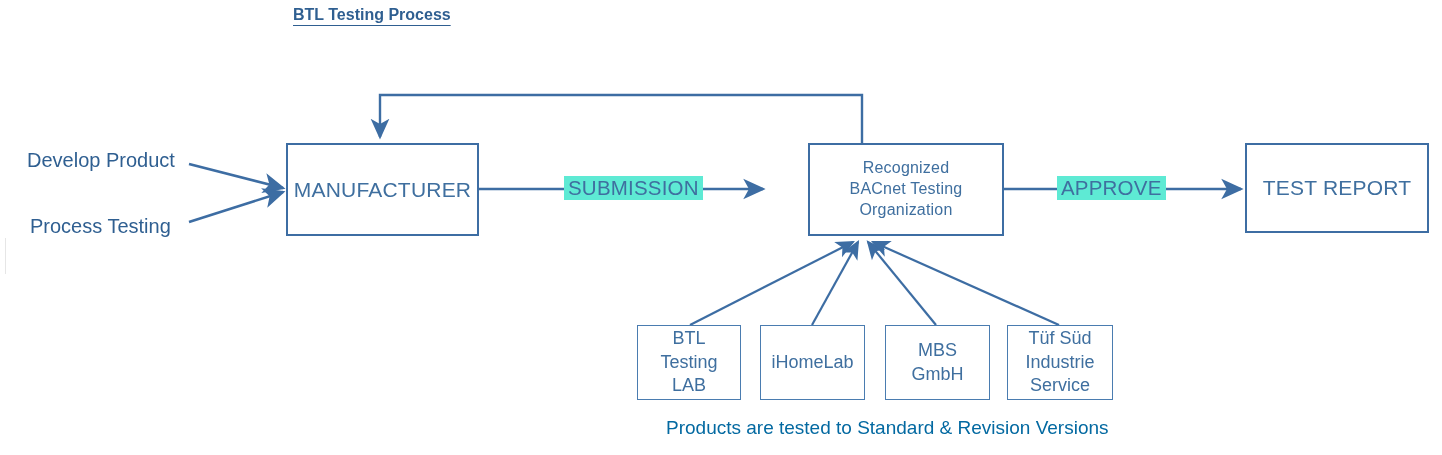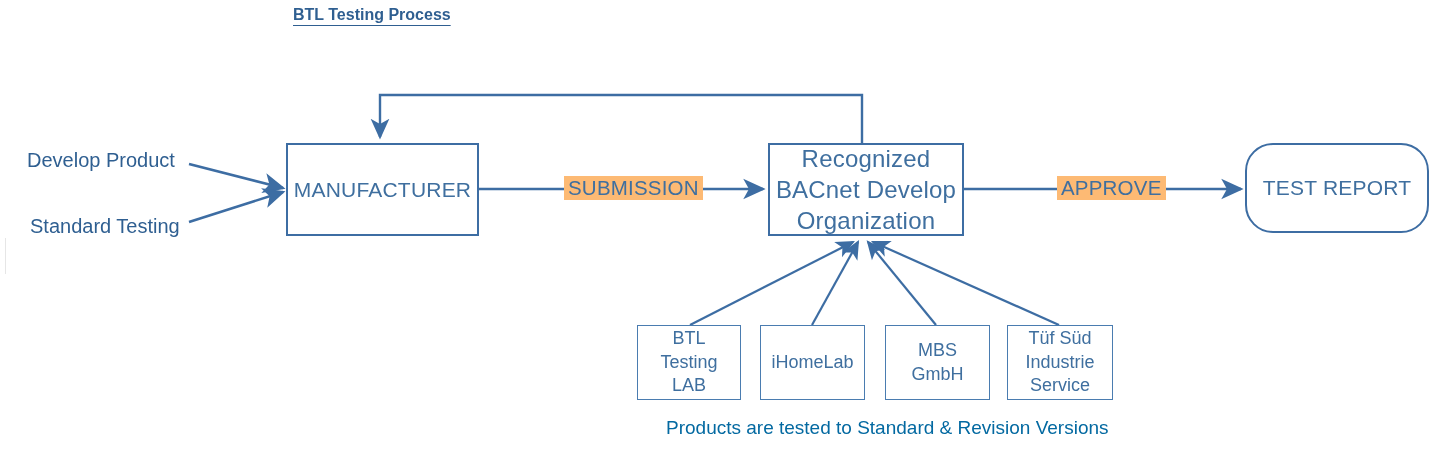--- a/index.html
+++ b/index.html
@@ -33,32 +33,33 @@
     color: #3f6f9f;
     background: #ffffff;
   }
   .node.major {
     border: 2.5px solid #3d6da3;
     font-size: 21px;
     letter-spacing: 0.2px;
   }
   .node.major.multiline {
     line-height: 1.30;
-    font-size: 24px;
+    font-size: 16px;
+    margin-left: 40px;
   }
   .node.lab {
     border: 1.5px solid #4a7cb0;
     font-size: 18px;
     line-height: 1.32;
   }
   .edge-label {
     position: absolute;
     color: #3f6f9f;
     font-size: 20.5px;
-    background: #fdba74;
+    background: #5eead4;
     padding: 0 4px;
     white-space: nowrap;
     letter-spacing: 0.2px;
   }
   .side-label {
     position: absolute;
     color: #2f5f91;
     font-size: 20px;
     white-space: nowrap;
   }
@@ -133,35 +134,35 @@
     </g>
     <g>
       <path d="M936,325 L868,242" fill="none" stroke="#3d6da3" stroke-width="2.2" marker-end="url(#arrow)"></path>
     </g>
     <g>
       <path d="M1059,325 L873,242" fill="none" stroke="#3d6da3" stroke-width="2.2" marker-end="url(#arrow)"></path>
     </g>
   </svg>
 
   <div class="side-label" style="left:27px; top:149px;">Develop Product</div>
-  <div class="side-label" style="left:30px; top:215px;">Standard Testing</div>
+  <div class="side-label" style="left:30px; top:215px;">Process Testing</div>
 
   <div class="node major" style="left:286px; top:143px; width:193px; height:93px;">
     <span>MANUFACTURER</span>
   </div>
 
   <div class="node major multiline" style="left:768px; top:143px; width:196px; height:93px;">
     <div>
       <div>Recognized</div>
-      <div>BACnet Develop</div>
+      <div>BACnet Testing</div>
       <div>Organization</div>
     </div>
   </div>
 
-  <div class="node major" style="left:1245px; top:143px; width:184px; height:90px;border-radius:28px;">
+  <div class="node major" style="left:1245px; top:143px; width:184px; height:90px;">
     <span>TEST REPORT</span>
   </div>
 
   <div class="edge-label" style="left:564px; top:176px;">SUBMISSION</div>
   <div class="edge-label" style="left:1057px; top:176px;text-align:center;">APPROVE</div>
 
   <div class="node lab" style="left:637px; top:325px; width:104px; height:75px;">
     <div>
       <div>BTL</div>
       <div>Testing</div>

